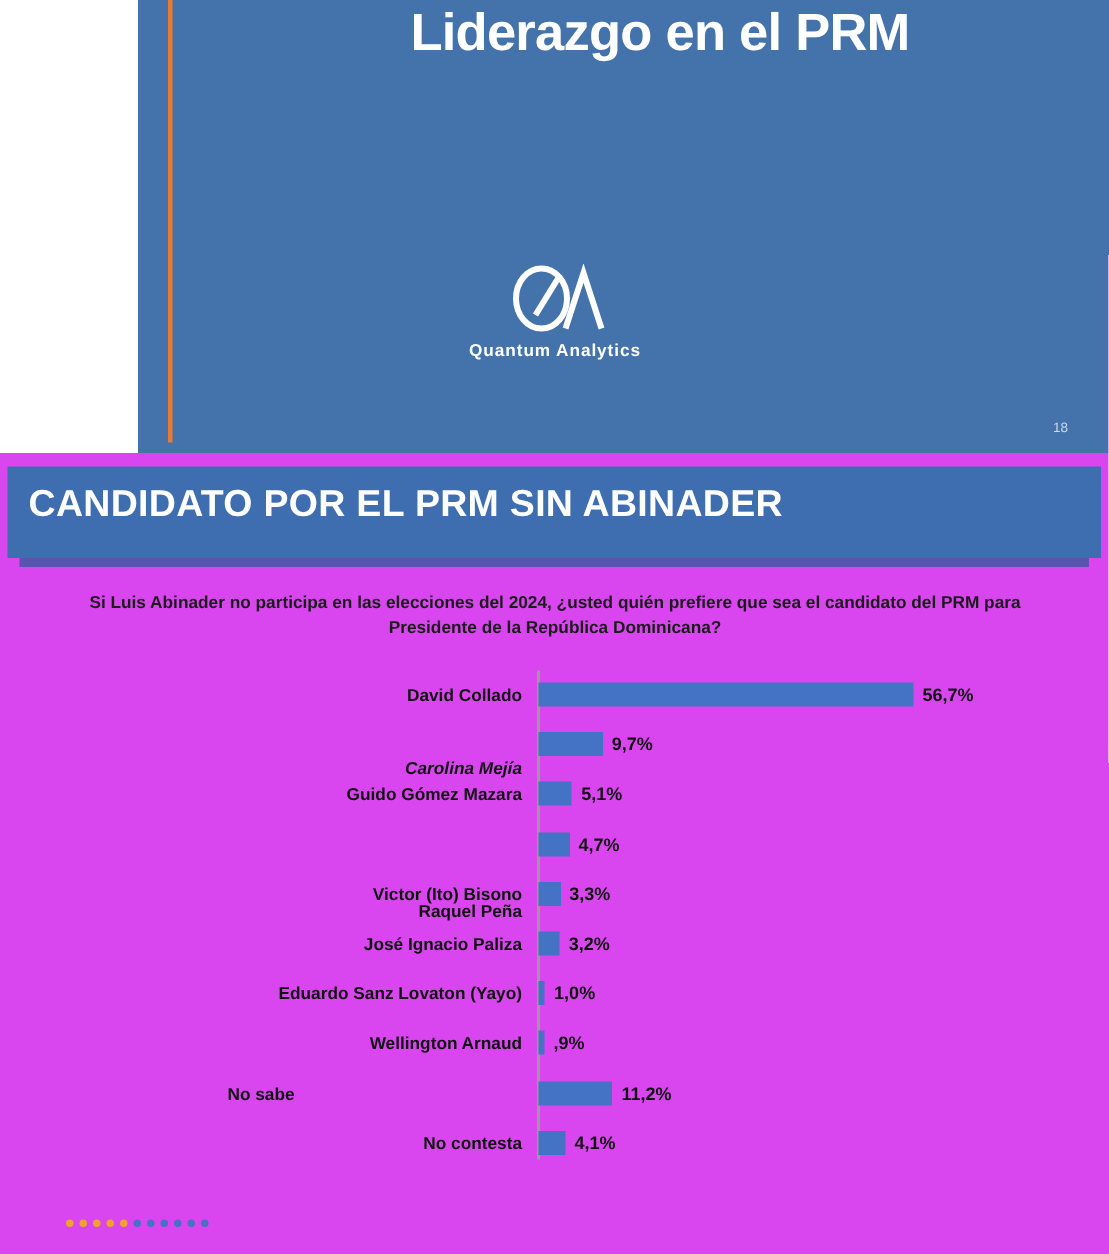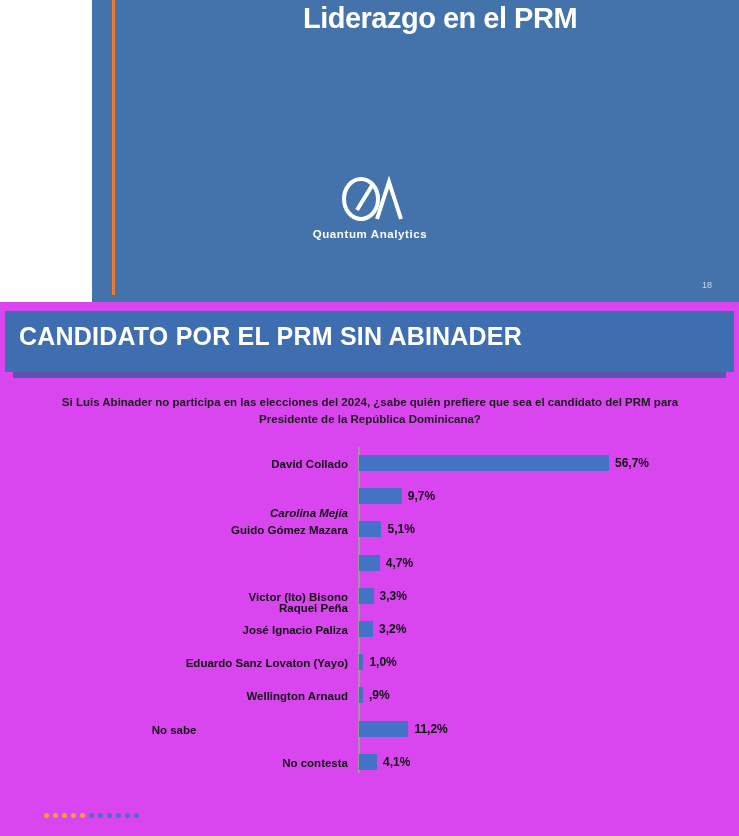--- a/index.html
+++ b/index.html
@@ -39,21 +39,21 @@
     height: 295px;
     background: #e87a33;
   }
   .cover-title {
     position: absolute;
     left: 160px;
     top: 2px;
     width: 560px;
     text-align: center;
     color: #ffffff;
-    font-size: 29px;
+    font-size: 35px;
     font-weight: bold;
     letter-spacing: -0.5px;
     line-height: 1.15;
   }
   .logo-wrap {
     position: absolute;
     left: 300px;
     top: 176px;
     width: 140px;
     text-align: center;
@@ -208,21 +208,21 @@
     <div class="logo-text">Quantum Analytics</div>
   </div>
 
   <div class="page-number">18</div>
 </div>
 
 <div class="slide">
   <div class="header-shadow"></div>
   <div class="header-band"></div>
   <div class="header-title">CANDIDATO POR EL PRM SIN ABINADER</div>
-  <div class="question">Si Luis Abinader no participa en las elecciones del 2024, ¿sabe quién prefiere que sea el candidato del PRM para Presidente de la República Dominicana?</div>
+  <div class="question">Si Luis Abinader no participa en las elecciones del 2024, ¿usted quién prefiere que sea el candidato del PRM para Presidente de la República Dominicana?</div>
 
   <div class="chart">
     <div class="axis-line"></div>
     <div id="rows">
         <div class="row">
           <div class="bar-label" style="top: 9px;">David Collado</div>
           <div class="bar" style="width: 250px; top: 8px;"></div>
           <div class="bar-value" style="left: 615px; top: 8px;">56,7%</div>
         </div>
         <div class="row">

